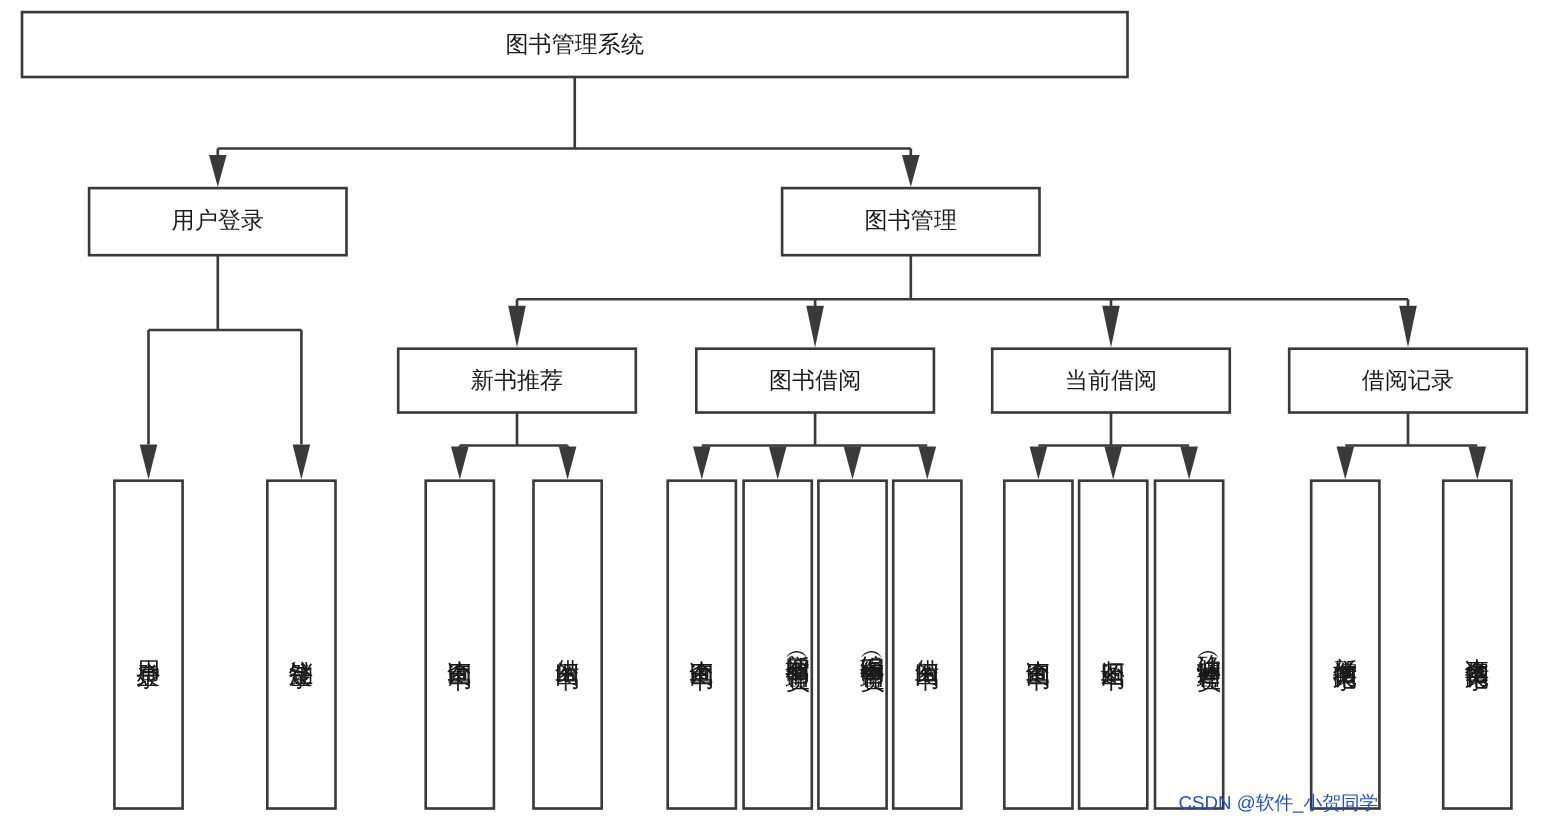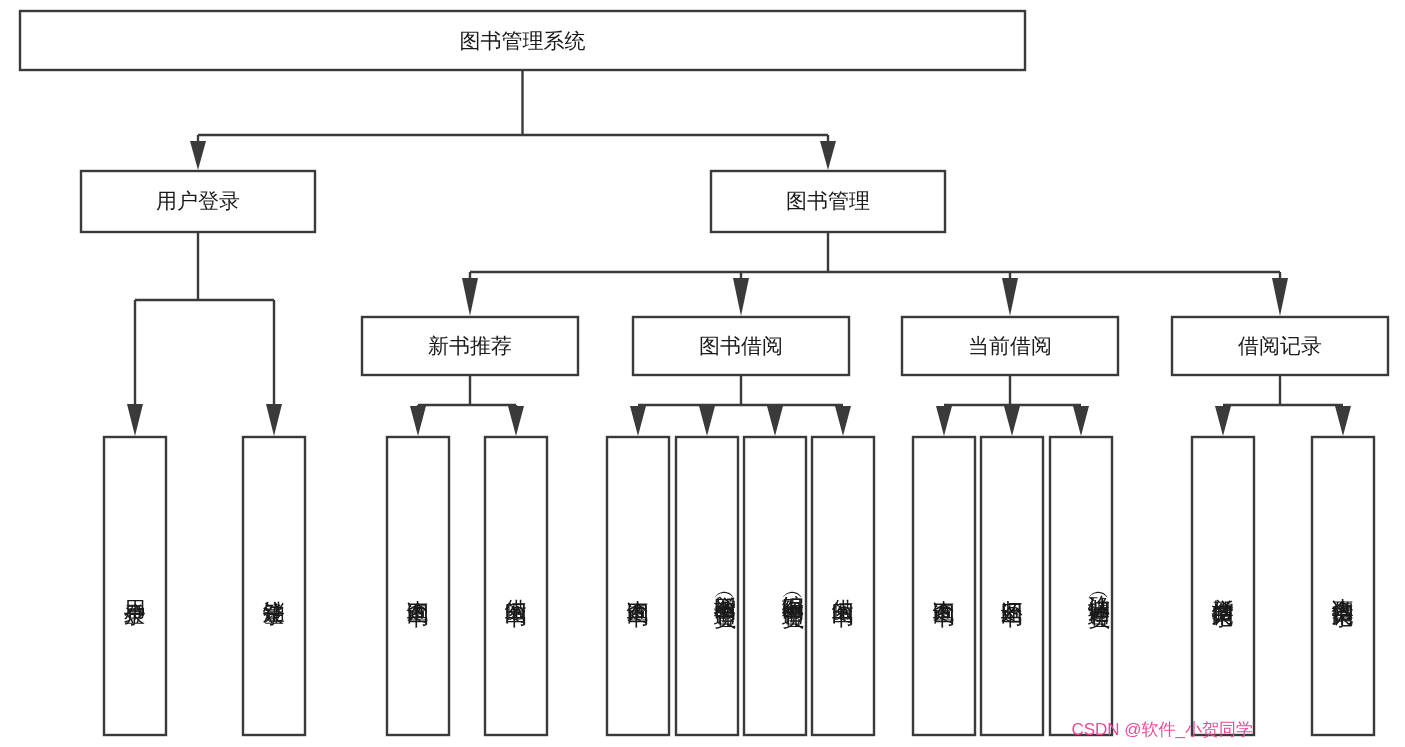--- a/index.html
+++ b/index.html
@@ -63,21 +63,21 @@
     text-align: center;
     white-space: nowrap;
     pointer-events: none;
   }
   .watermark {
     position: absolute;
     right: 8px;
     bottom: 6px;
     font-family: "Liberation Sans", "DejaVu Sans", sans-serif;
     font-size: 17px;
-    color: #ec4899;
+    color: #1d4ed8;
     white-space: nowrap;
   }
 </style>
 </head>
 <body>
 
 <div id="diagram-root">
 
   <svg class="flow" viewBox="0 0 1405 747">
     <defs></defs>

